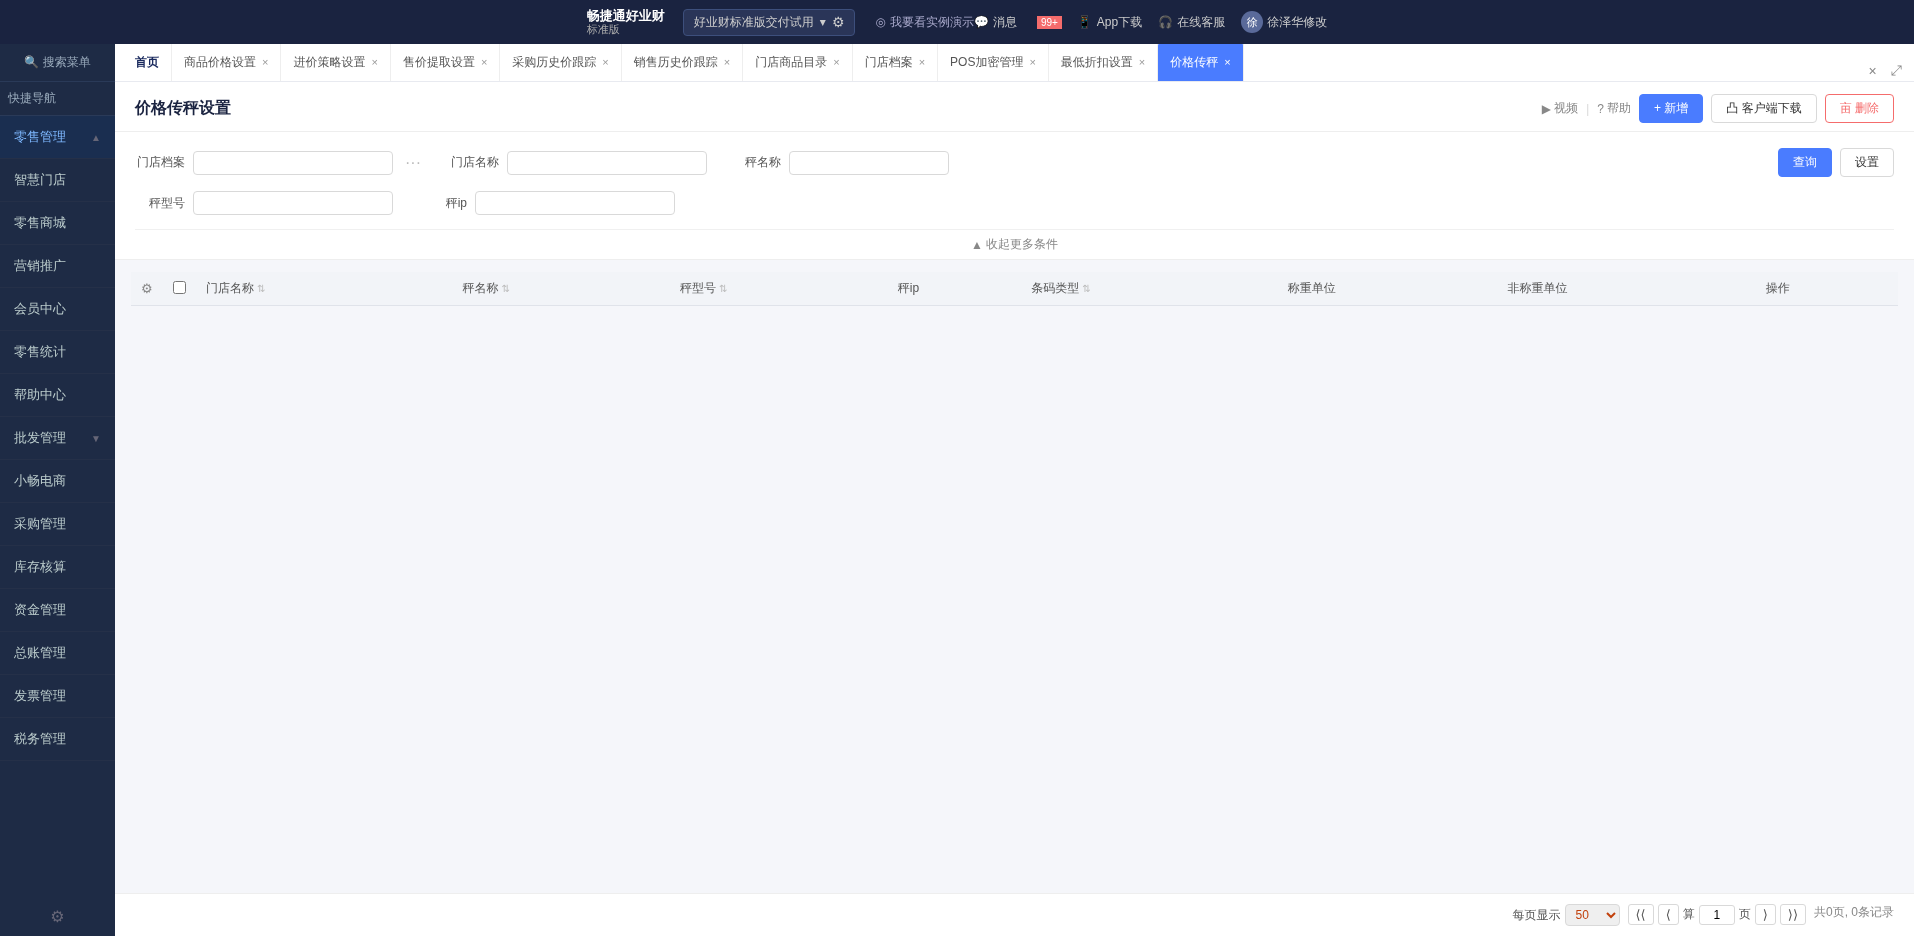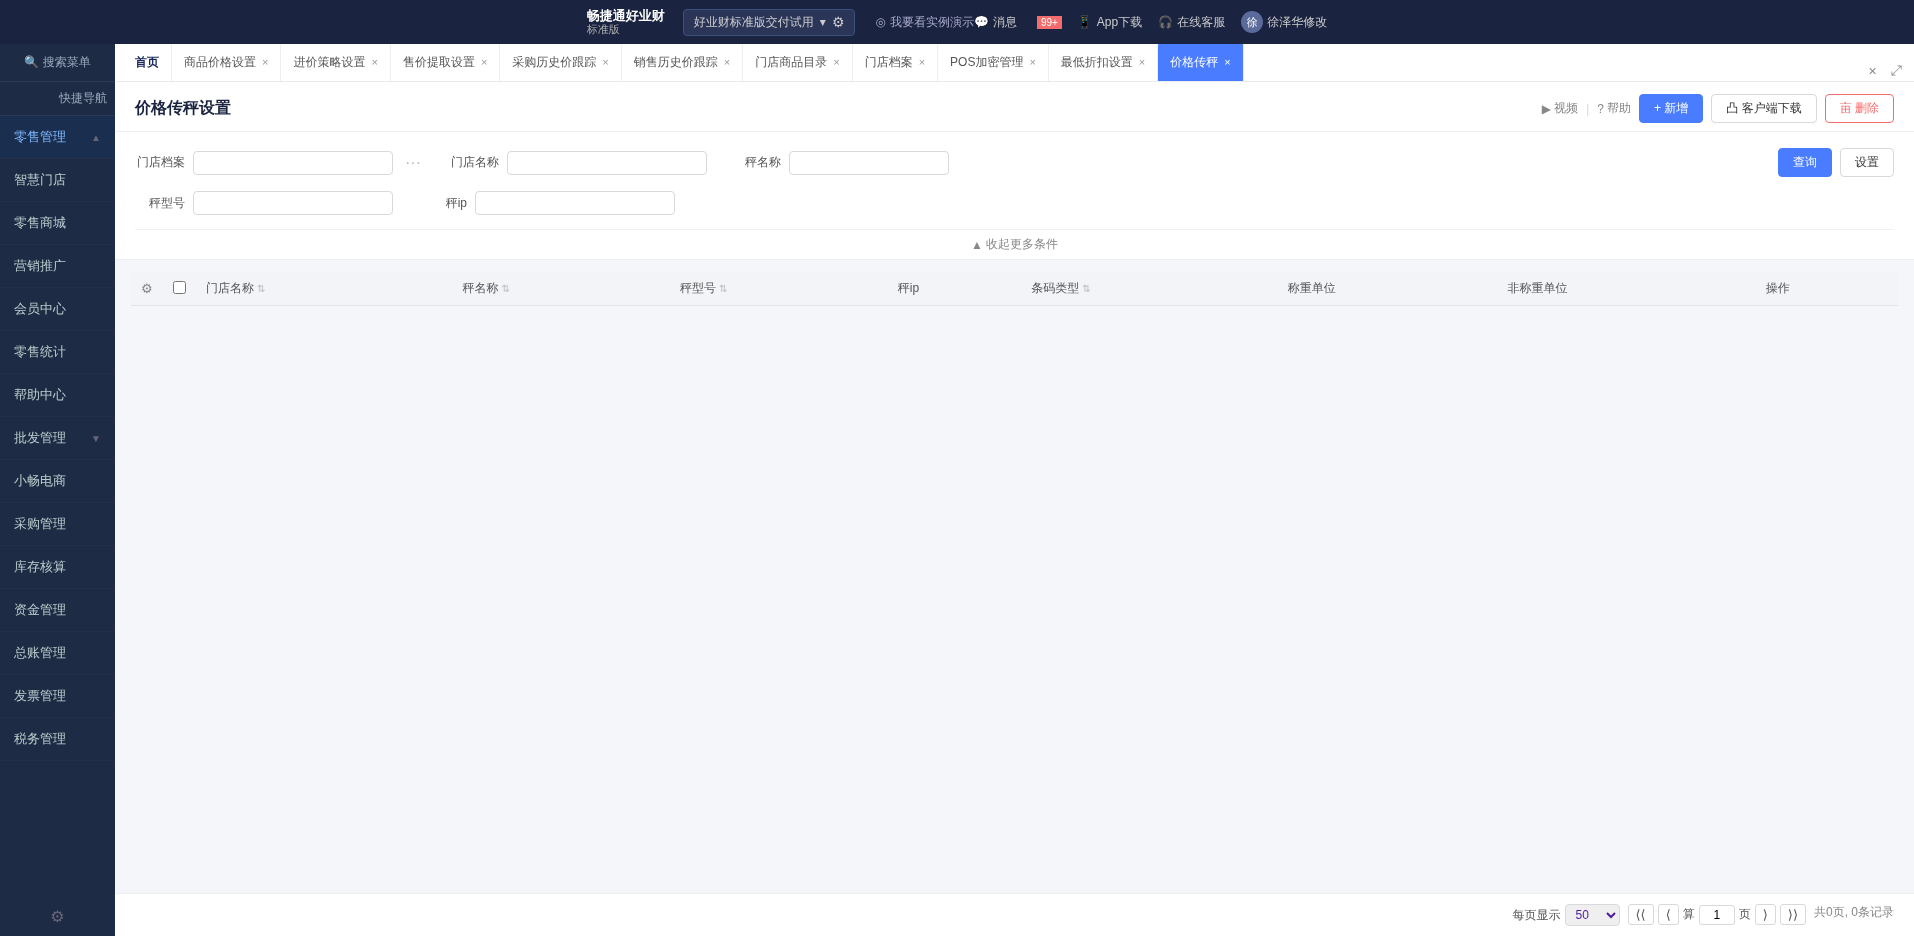--- a/index.html
+++ b/index.html
@@ -32,21 +32,21 @@
     
     .sidebar {
       width: 115px; background: #1e2b45; color: #ccc; flex-shrink: 0;
       display: flex; flex-direction: column; overflow-y: auto;
     }
     .sidebar-search {
       padding: 10px 8px; text-align: center; font-size: 12px; color: #9ab; cursor: pointer;
       border-bottom: 1px solid #2a3a58;
     }
     .sidebar-quick-nav {
-      padding: 8px; text-align: right; font-size: 12px; color: #9ab; cursor: pointer;
+      padding: 8px; text-align: left; font-size: 12px; color: #9ab; cursor: pointer;
       border-bottom: 1px solid #2a3a58;
     }
     .sidebar-section { padding: 0; }
     .sidebar-item {
       display: flex; align-items: center; justify-content: space-between;
       padding: 12px 14px; font-size: 13px; color: #bcc; cursor: pointer;
       border-bottom: 1px solid #253048;
     }
     .sidebar-item.active { background: #1a2e50; color: #7eb8ff; }
     .sidebar-item .arrow { font-size: 10px; color: #667; }
@@ -121,21 +121,21 @@
     .empty-state { display: flex; flex-direction: column; align-items: center; justify-content: center; padding: 60px 0; }
     .empty-text { font-size: 13px; color: #aab; }
 
     
     .pagination-bar {
       display: flex; align-items: flex-start; justify-content: flex-end;
       padding: 10px 20px; background: #fff; border-top: 1px solid #eee;
       font-size: 12px; color: #555; gap: 8px; flex-shrink: 0;
     }
     .pagination-bar .per-page { display: flex; align-items: center; gap: 4px; }
-    .per-page-select { border: 1px solid #d9d9d9; border-radius: 4px; padding: 2px 6px; font-size: 12px; color: #4c1d95; }
+    .per-page-select { border: 1px solid #d9d9d9; border-radius: 4px; padding: 2px 6px; font-size: 12px; color: #c2410c; }
     .page-nav { display: flex; align-items: center; gap: 4px; }
     .page-btn { border: 1px solid #d9d9d9; border-radius: 3px; padding: 2px 7px; cursor: pointer; color: #555; background: #fff; font-size: 13px; }
     .page-input { border: 1px solid #d9d9d9; border-radius: 3px; padding: 2px 6px; width: 36px; text-align: center; font-size: 12px; }
     .page-total { color: #888; }
 
     
     .empty-svg { width: 100px; height: 100px; }
   </style>
 </head>
 <body>

